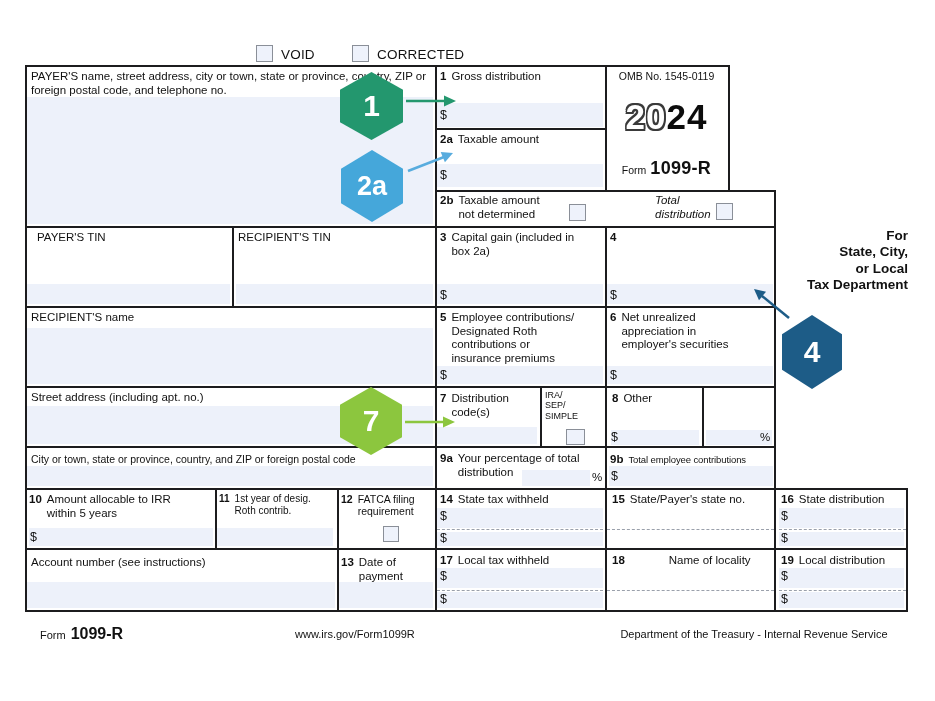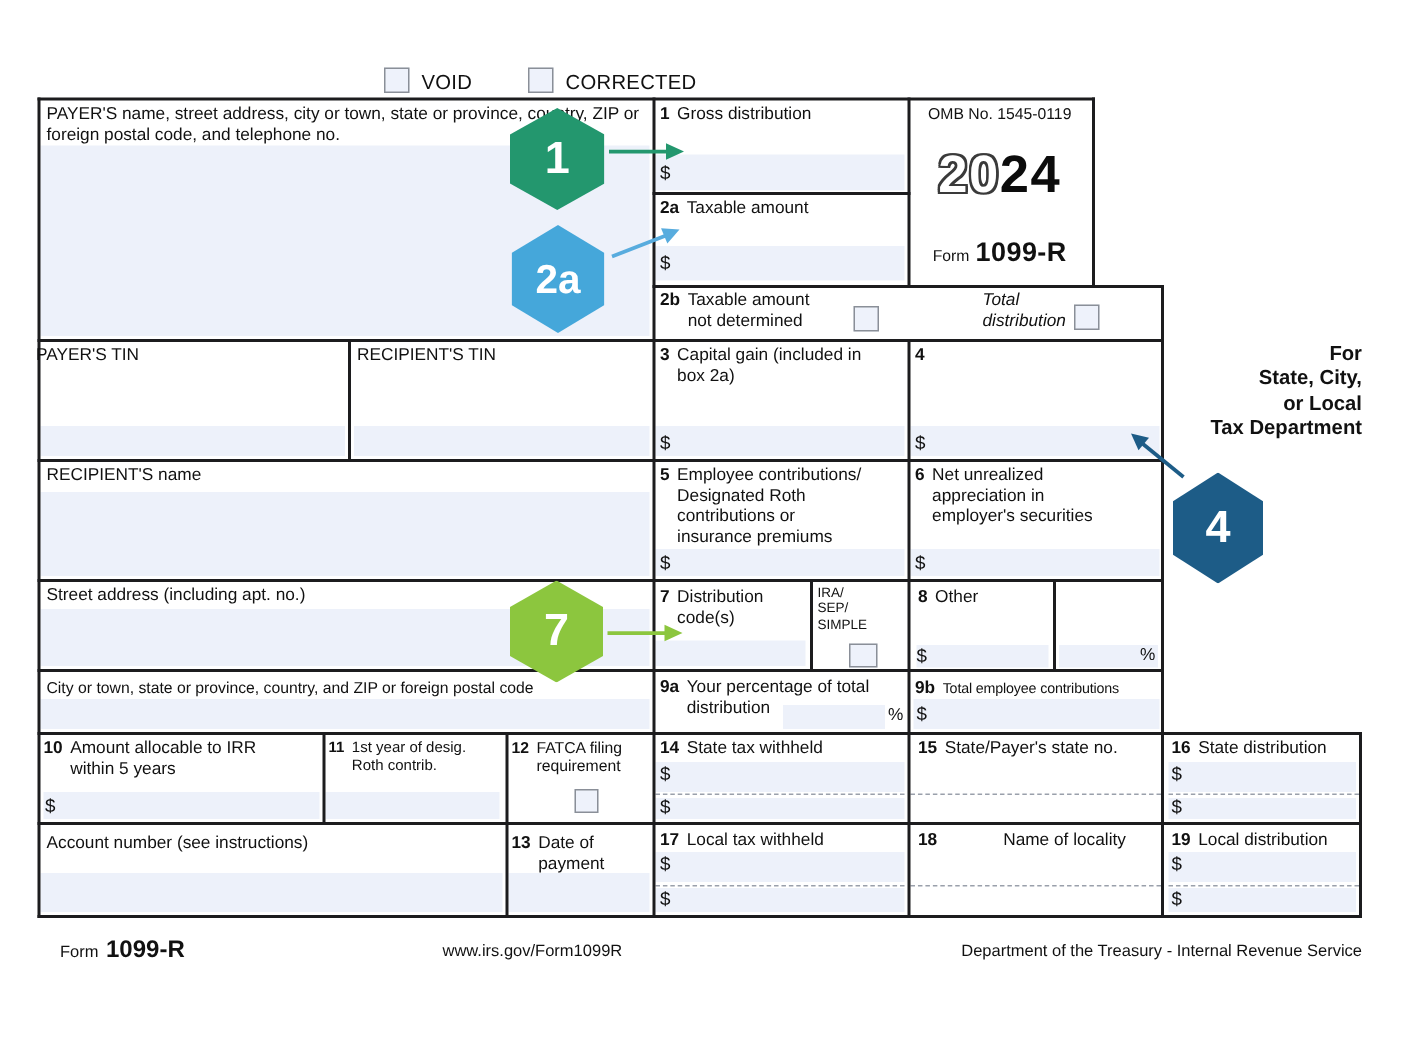--- a/index.html
+++ b/index.html
@@ -93,21 +93,21 @@
   <div class="vl" style="left:728px;top:65px;height:127px;"></div>
   <div class="vl" style="left:605px;top:226px;height:386px;"></div>
   <div class="vl" style="left:774px;top:190px;height:422px;"></div>
   <div class="vl" style="left:906px;top:488px;height:124px;"></div>
   <div class="vl" style="left:540px;top:386px;height:60px;"></div>
   <div class="vl" style="left:702px;top:386px;height:60px;"></div>
   <div class="vl" style="left:215px;top:488px;height:60px;"></div>
   <div class="vl" style="left:337px;top:488px;height:122px;"></div>
 
   <div class="plain" style="left:31px;top:70px;width:398px;">PAYER'S name, street address, city or town, state or province, country, ZIP or foreign postal code, and telephone no.</div>
-  <div class="plain" style="left:24px;top:231px;text-align:center;">PAYER'S TIN</div>
+  <div class="plain" style="left:37px;top:231px;text-align:center;">PAYER'S TIN</div>
   <div class="plain" style="left:238px;top:231px;">RECIPIENT'S TIN</div>
   <div class="plain" style="left:31px;top:311px;">RECIPIENT'S name</div>
   <div class="plain" style="left:31px;top:391px;">Street address (including apt. no.)</div>
   <div class="plain" style="left:31px;top:453px;font-size:10.5px;">City or town, state or province, country, and ZIP or foreign postal code</div>
   <div class="plain" style="left:31px;top:556px;">Account number (see instructions)</div>
 
   <div class="lbl" style="left:440px;top:70px;">
       <b>1</b>
       <span class="t">Gross distribution</span>
     </div>
@@ -282,15 +282,15 @@
       <line x1="405" y1="422" x2="444" y2="422" stroke-width="2.5"></line>
       <polygon points="455,422 443,416.5 443,427.5" stroke="none"></polygon>
     </g>
   </svg>
 
   <div style="position:absolute;left:40px;top:625px;display:flex;align-items:baseline;gap:5px;">
     <span style="font-size:11px;">Form</span>
       <span style="font-size:16px;font-weight:bold;">1099-R</span>
   </div>
   <div class="plain" style="left:295px;top:628px;font-size:11px;">www.irs.gov/Form1099R</div>
-  <div class="plain" style="left:600px;top:628px;width:308px;text-align:right;font-size:11px;">Department of the Treasury - Internal Revenue Service</div>
+  <div class="plain" style="left:600px;top:628px;width:308px;text-align:center;font-size:11px;">Department of the Treasury - Internal Revenue Service</div>
 
 </div>
 
 </body></html>

